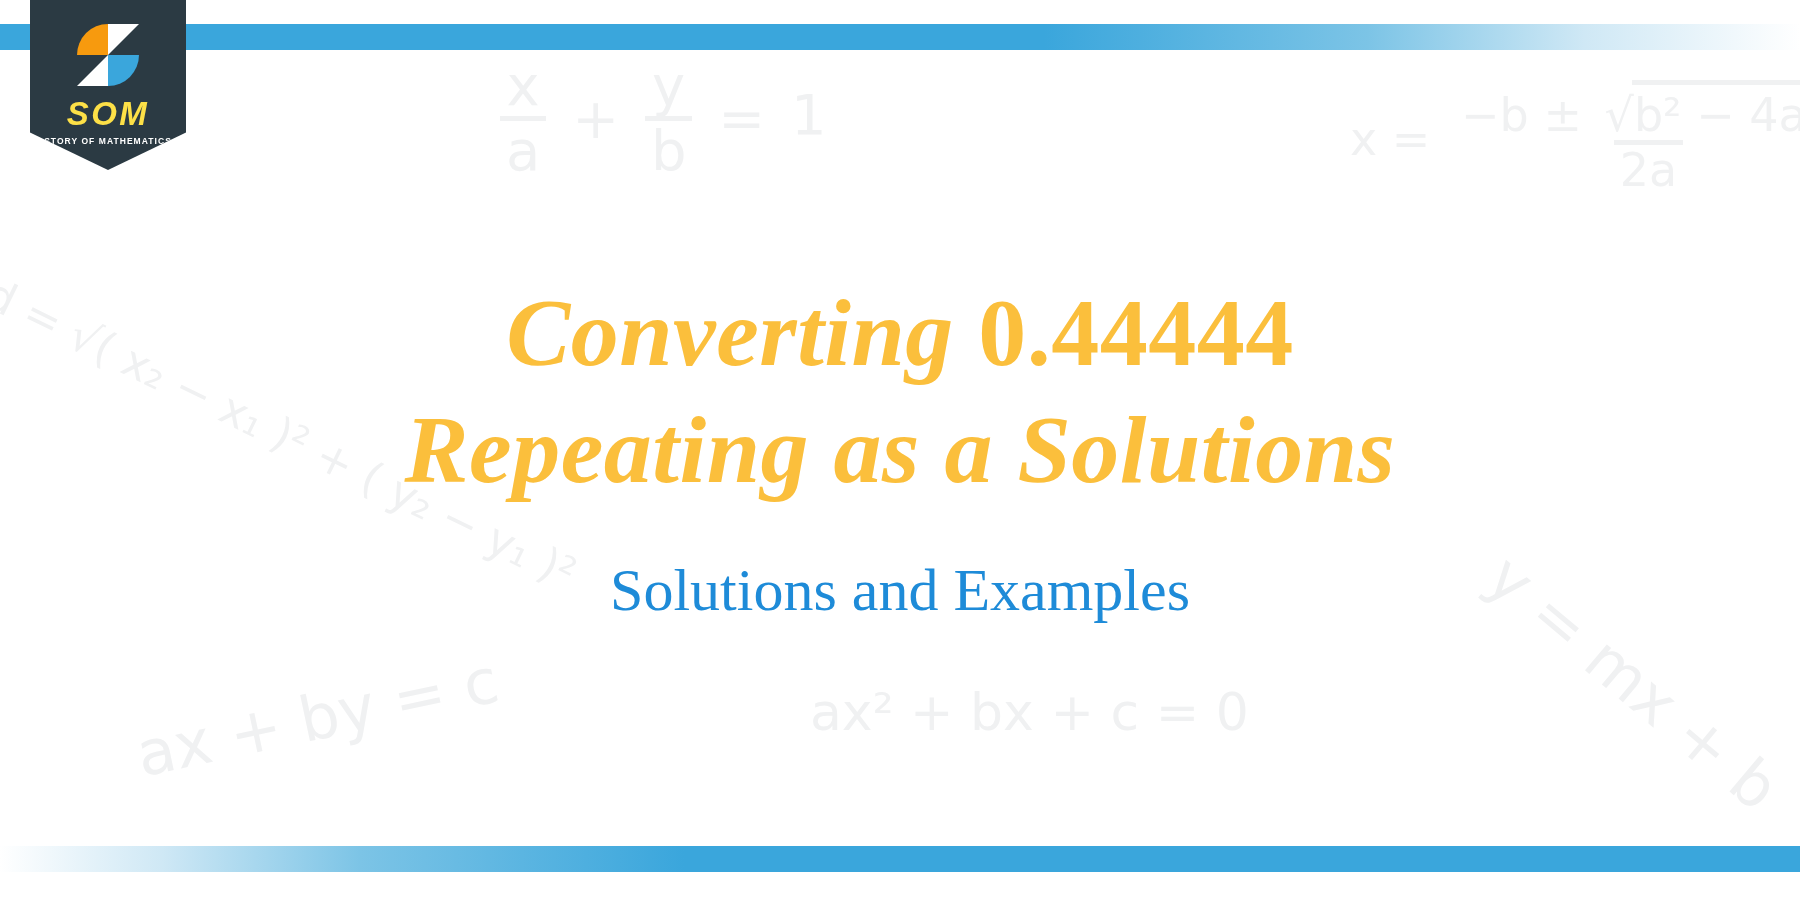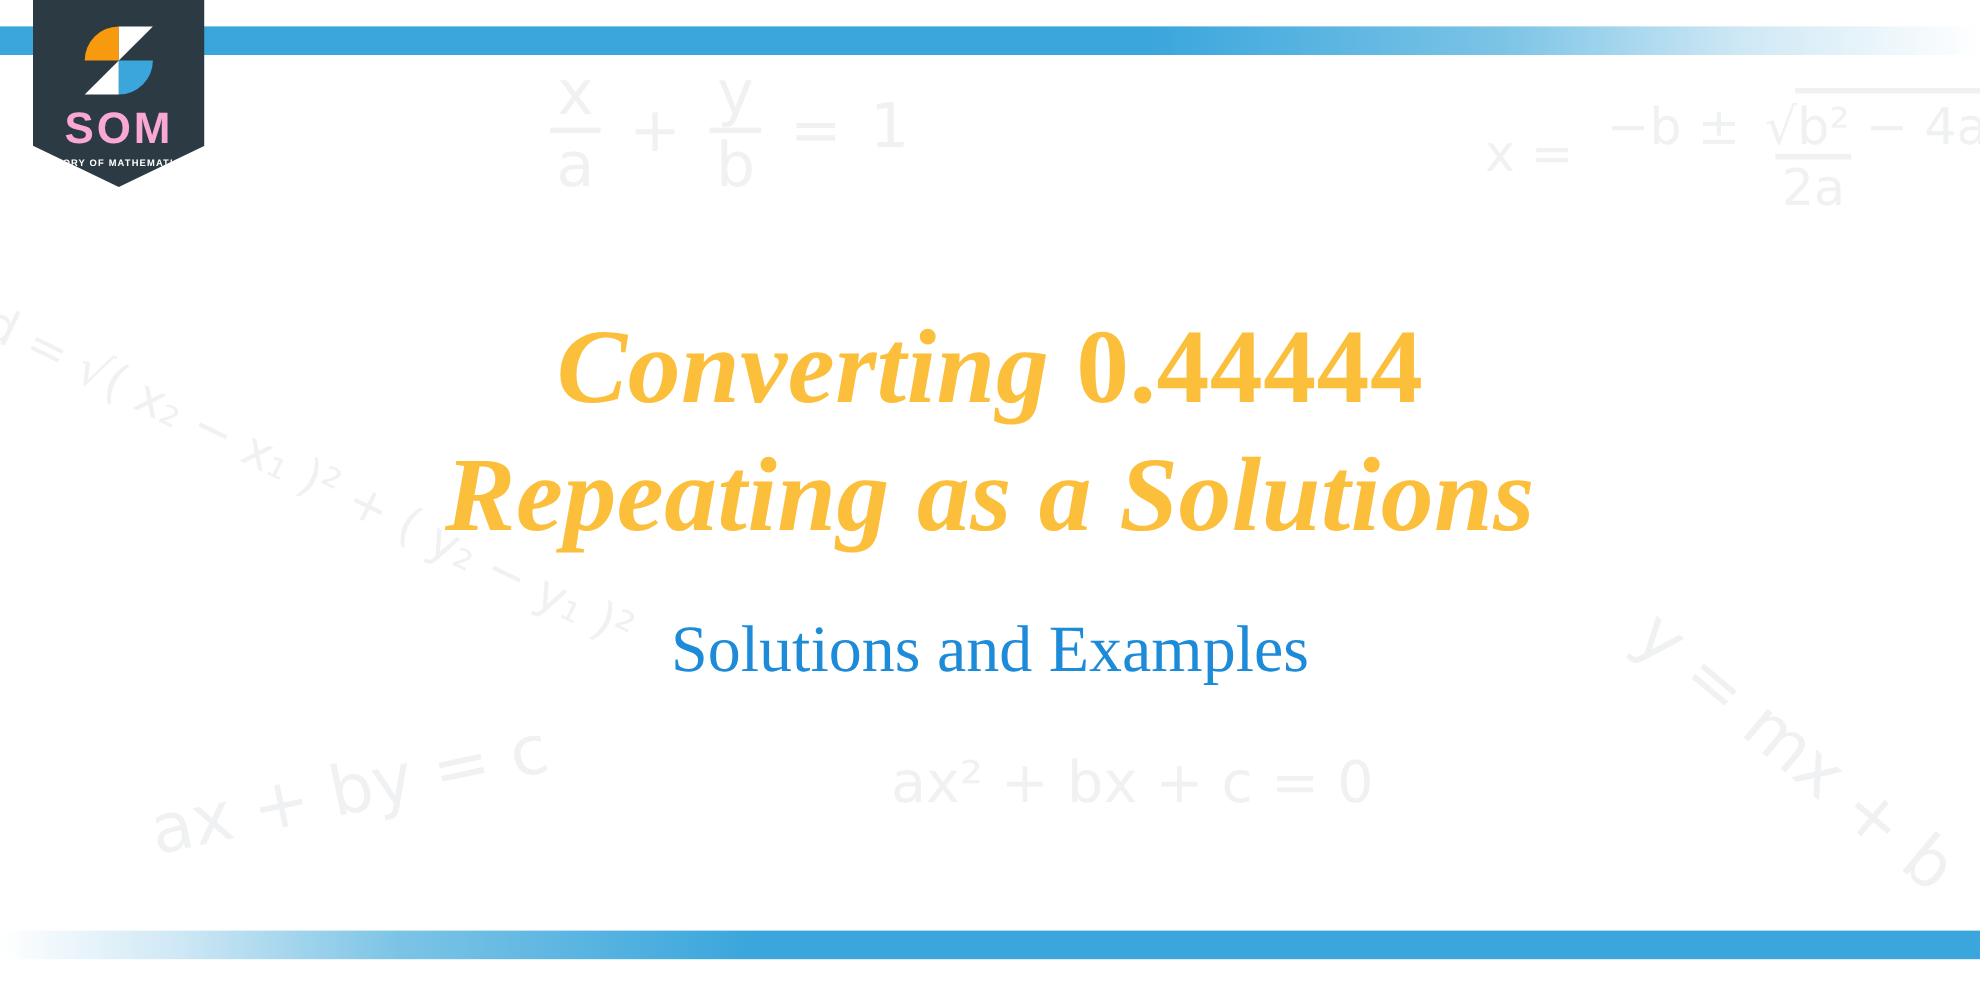--- a/index.html
+++ b/index.html
@@ -56,26 +56,27 @@
     align-items: center;
   }
   .logo-mark {
     margin-top: 22px;
     width: 66px;
     height: 66px;
     position: relative;
   }
   .logo-wordmark {
     margin-top: 9px;
-    color: #f9a8d4;
-    font-size: 40px;
+    color: #fde047;
+    font-size: 33px;
     font-weight: 700;
     letter-spacing: 2.5px;
     line-height: 1;
     font-family: "Liberation Sans", sans-serif;
+    font-style: italic;
   }
   .logo-tagline {
     margin-top: 7px;
     color: #ffffff;
     font-size: 8.5px;
     font-weight: 700;
     letter-spacing: 1.05px;
     line-height: 1;
     font-family: "Liberation Sans", sans-serif;
   }

